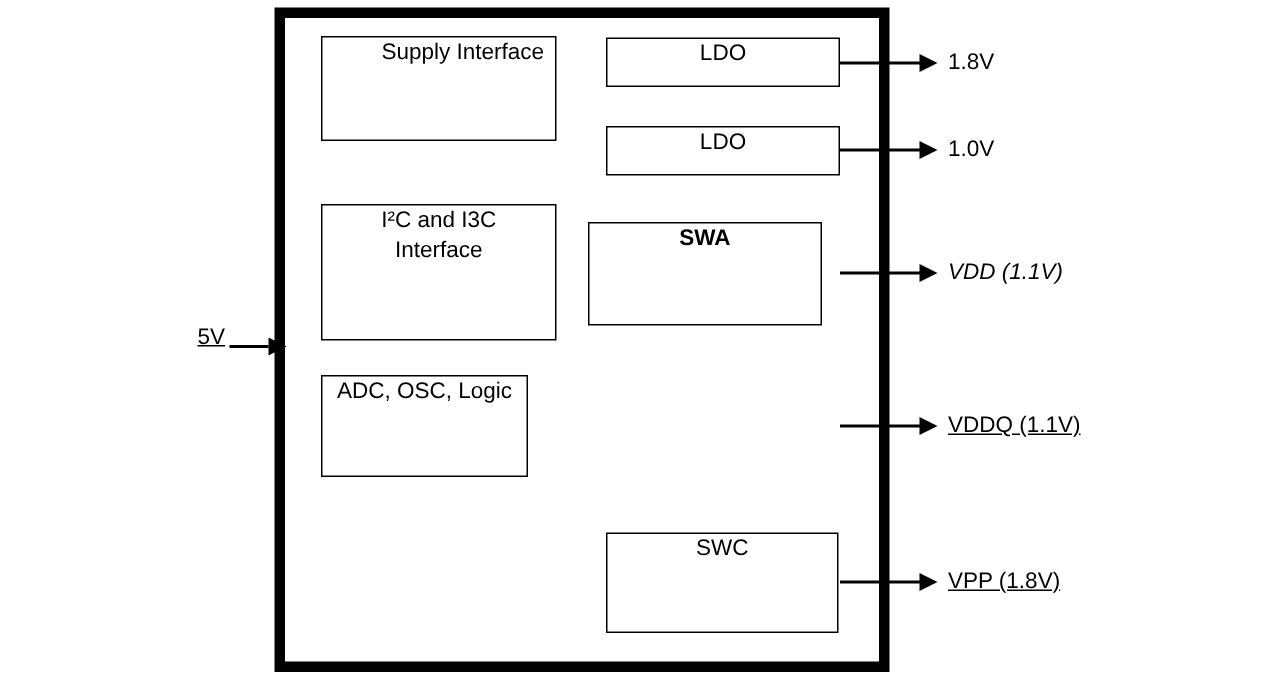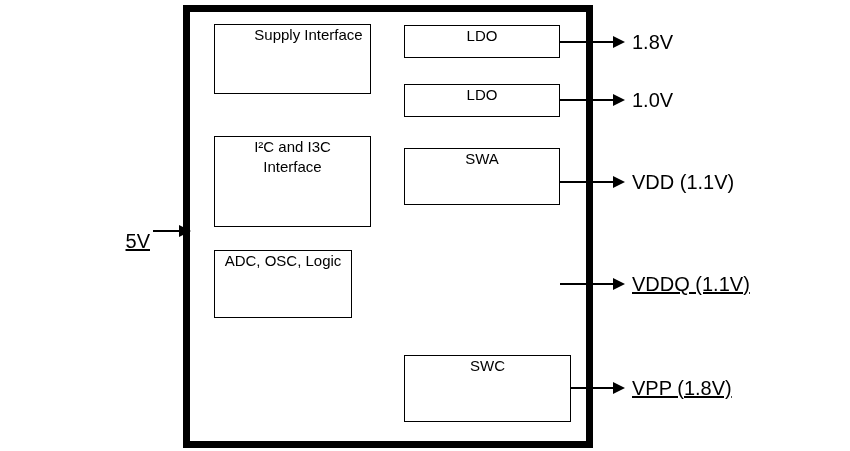--- a/index.html
+++ b/index.html
@@ -41,67 +41,67 @@
     z-index: 2;
   }
   
   .blk-supply { left: 214px; top: 24px;  width: 157px; height: 70px; padding-left: 32px; }
   .blk-i2c    { left: 214px; top: 136px; width: 157px; height: 91px; }
   .blk-adc    { left: 214px; top: 250px; width: 138px; height: 68px; }
   .blk-mtp    { left: 214px; top: 355px; width: 157px; height: 67px; }
   
   .blk-ldo1 { left: 404px; top: 25px;  width: 156px; height: 33px; }
   .blk-ldo2 { left: 404px; top: 84px;  width: 156px; height: 33px; }
-  .blk-swa  { left: 404px; top: 148px; width: 156px; height: 57px; }
+  .blk-swa  { left: 392px; top: 148px; width: 156px; height: 69px; font-weight: bold; }
   .blk-swb  { left: 404px; top: 250px; width: 156px; height: 68px; }
-  .blk-swc  { left: 404px; top: 355px; width: 167px; height: 67px; }
+  .blk-swc  { left: 404px; top: 355px; width: 155px; height: 67px; }
 
   .hline {
     position: absolute;
     height: 2px;
     background: #000000;
     z-index: 1;
   }
   .arrowhead {
     position: absolute;
     width: 0;
     height: 0;
     border-top: 6px solid transparent;
     border-bottom: 6px solid transparent;
     border-left: 12px solid #000000;
     z-index: 3;
   }
   .net-label {
     position: absolute;
-    font-size: 20px;
+    font-size: 15px;
     line-height: 20px;
     white-space: nowrap;
     z-index: 3;
   }
   
   .out-line { left: 560px; width: 54px; }
   .out-line-1 { top: 41px; }
   .out-line-2 { top: 99px; }
   .out-line-3 { top: 181px; }
   .out-line-4 { top: 283px; }
   .out-line-5 { top: 387px; }
   .out-head { left: 613px; }
   .out-head-1 { top: 36px; }
   .out-head-2 { top: 94px; }
   .out-head-3 { top: 176px; }
   .out-head-4 { top: 278px; }
   .out-head-5 { top: 382px; }
   .out-label { left: 632px; }
   .out-label-1 { top: 32px; }
   .out-label-2 { top: 90px; }
-  .out-label-3 { top: 172px; }
+  .out-label-3 { top: 172px; font-style: italic; }
   .out-label-4 { top: 274px; text-decoration: underline; }
   .out-label-5 { top: 378px; text-decoration: underline; }
   
-  .in-label { left: 108px; top: 231px; width: 42px; text-align: right; text-decoration: underline; }
+  .in-label { left: 108px; top: 215px; width: 42px; text-align: right; text-decoration: underline; }
   .in-line  { left: 153px; top: 230px; width: 26px; }
   .in-head  { left: 179px; top: 225px; }
 </style>
 </head>
 <body>
 
 <div class="canvas">
 
   <div class="outer-box"></div>
 

